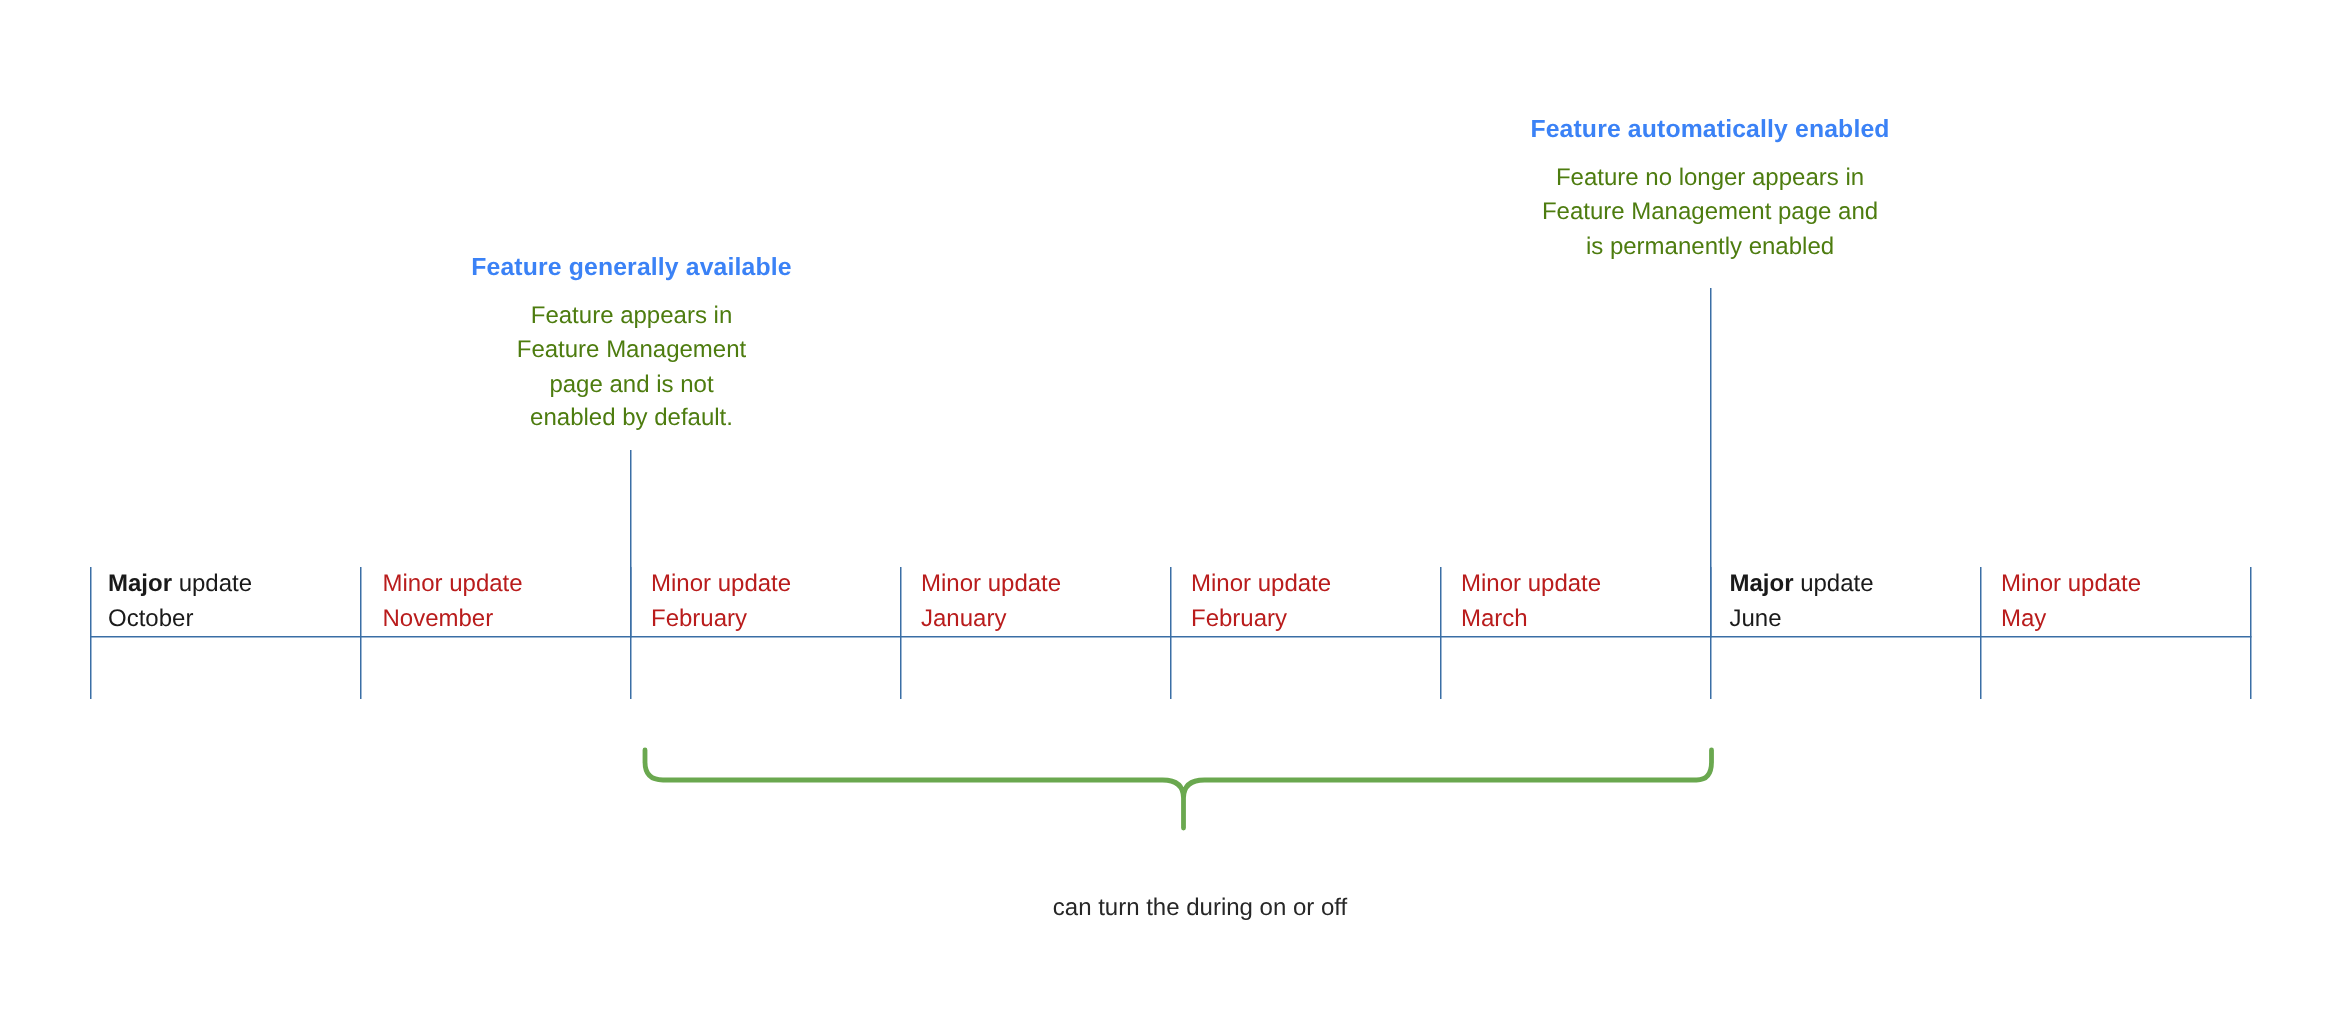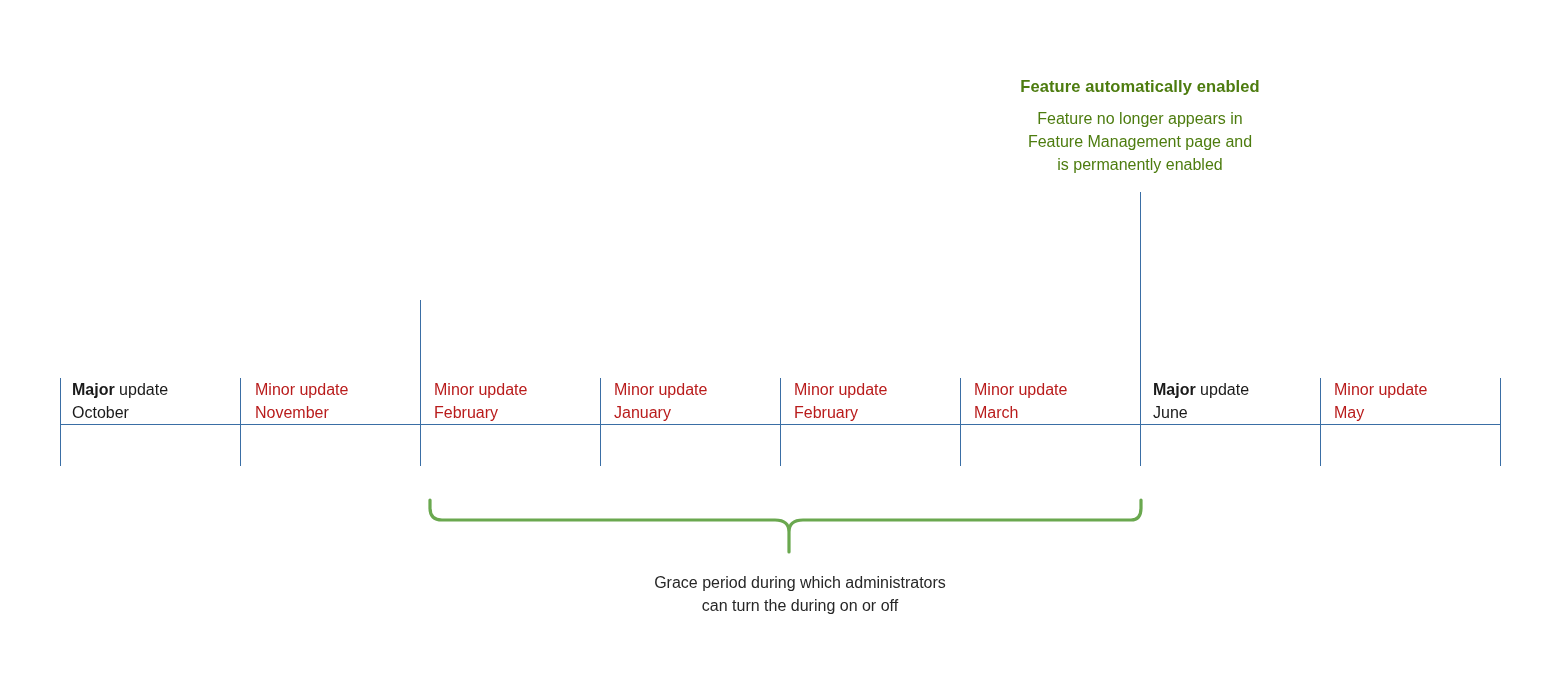--- a/index.html
+++ b/index.html
@@ -17,21 +17,21 @@
   }
 
   
   .callout {
     position: absolute;
     text-align: center;
   }
   .callout-title {
     font-size: 16.5px;
     font-weight: bold;
-    color: #4d7c0f;
+    color: #3b82f6;
     line-height: 1.35;
     letter-spacing: 0.1px;
     white-space: nowrap;
   }
   .callout-body {
     font-size: 16px;
     font-weight: normal;
     color: #4d7c0f;
     line-height: 1.42;
     margin-top: 11px;
@@ -83,20 +83,29 @@
     font-size: 16px;
     color: #272727;
     line-height: 1.42;
   }
 </style>
 </head>
 <body>
 
 <div id="stage">
 
+  <div class="callout" id="callout-0" style="left:271px; top:167px; width:300px;">
+    <div class="callout-title">Feature generally available</div>
+    <div class="callout-body">
+      <span>Feature appears in</span><br>
+      <span>Feature Management</span><br>
+      <span>page and is not</span><br>
+      <span>enabled by default.</span>
+    </div>
+  </div>
   <div class="connector" id="connector-0" style="left:420px; top:300px; height:125px;"></div>
 
   <div class="callout" id="callout-1" style="left:990px; top:75px; width:300px;">
     <div class="callout-title">Feature automatically enabled</div>
     <div class="callout-body">
       <span>Feature no longer appears in</span><br>
       <span>Feature Management page and</span><br>
       <span>is permanently enabled</span>
     </div>
   </div>
@@ -162,17 +171,17 @@
              Q 369,25 369,37
              L 369,57
              L 369,37
              Q 369,25 383,25
              L 711,25
              Q 721,25 721,13
              L 721,5" fill="none" stroke="#6aa84f" stroke-width="3.2" stroke-linecap="round" stroke-linejoin="round"></path>
   </svg>
 
   <div class="grace-caption" style="left:600px; top:572px; width:400px;">
-    <span>Grace period during which administrators</span><br>
+    <br>
     <span>can turn the during on or off</span>
   </div>
 
 </div>
 
 </body></html>

